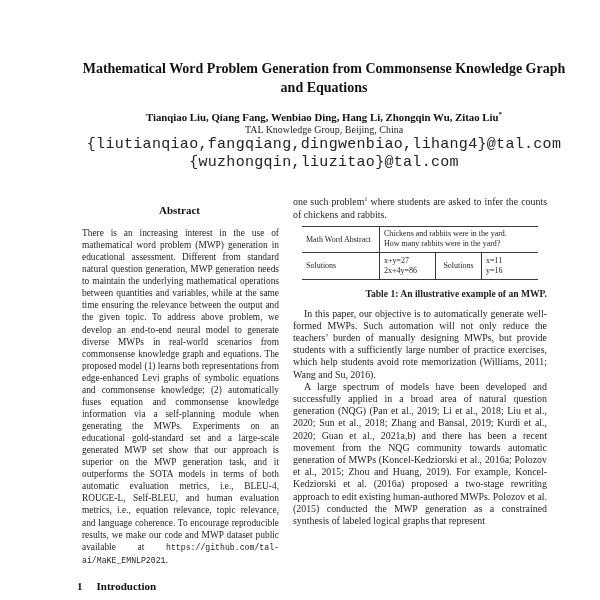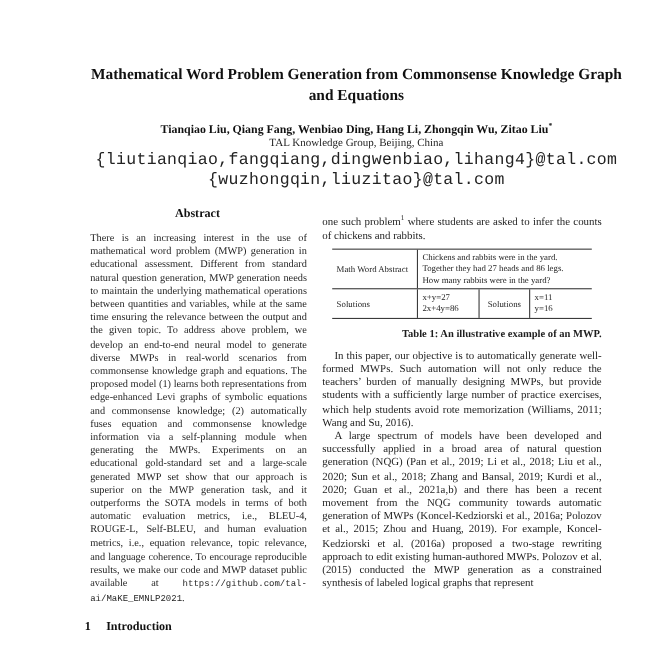--- a/index.html
+++ b/index.html
@@ -12,21 +12,21 @@
 
   
   .hdr { position:absolute; top:60px; left:0; width:600px; text-align:center;margin-left:24px; }
   .title { width:492px; margin:0 auto; font-weight:bold; font-size:14px; line-height:18.5px; color:#111; }
   .authors { margin-top:13px; font-weight:bold; font-size:10.8px; color:#111; }
   .authors sup { font-size:7px; }
   .affil { margin-top:1px; font-size:10px; }
   .email { margin-top:1px; font-family:"Liberation Mono", monospace; font-size:15px; letter-spacing:.3px; color:#222; }
 
   
-  .colL { position:absolute; left:77px; top:188px; width:205px; }
+  .colL { position:absolute; left:77px; top:204px; width:205px; }
   .colR { position:absolute; left:293px; top:193px; width:254px; }
 
   .abs-head { text-align:center; font-weight:bold; font-size:11px; margin:0 0 11px 0; color:#111; }
   .abs-body {
     font-size:9.4px; line-height:12.07px; text-align:justify;
     padding:0 3px 0 5px; color:#1e1e1e;
   }
   .mono-link { font-family:"Liberation Mono", monospace; font-size:8.2px; letter-spacing:0; color:#1e1e1e; text-decoration:none; }
   .sec-head { margin-top:13px; font-weight:bold; font-size:11px; color:#111; }
   .sec-head .num { margin-right:14px; }
@@ -69,21 +69,20 @@
   </div>
 
   <div class="colR">
     <p><span>one such problem</span><sup class="fn">1</sup><span> where students are asked to infer the counts of chickens and rabbits.</span></p>
 
     <div class="tbl">
       <div class="trow">
         <div class="tcell lab vr">Math Word Abstract</div>
         <div class="tcell c-problem">
           <div>Chickens and rabbits were in the yard.</div>
-          <div>Together they had 27 heads and 86 legs.</div>
           <div>How many rabbits were in the yard?</div>
         </div>
       </div>
       <div class="trow">
         <div class="tcell lab vr">Solutions</div>
         <div class="tcell c-eq vr">
           <div>x+y=27</div>
           <div>2x+4y=86</div>
         </div>
         <div class="tcell c-sol-lab vr">Solutions</div>

